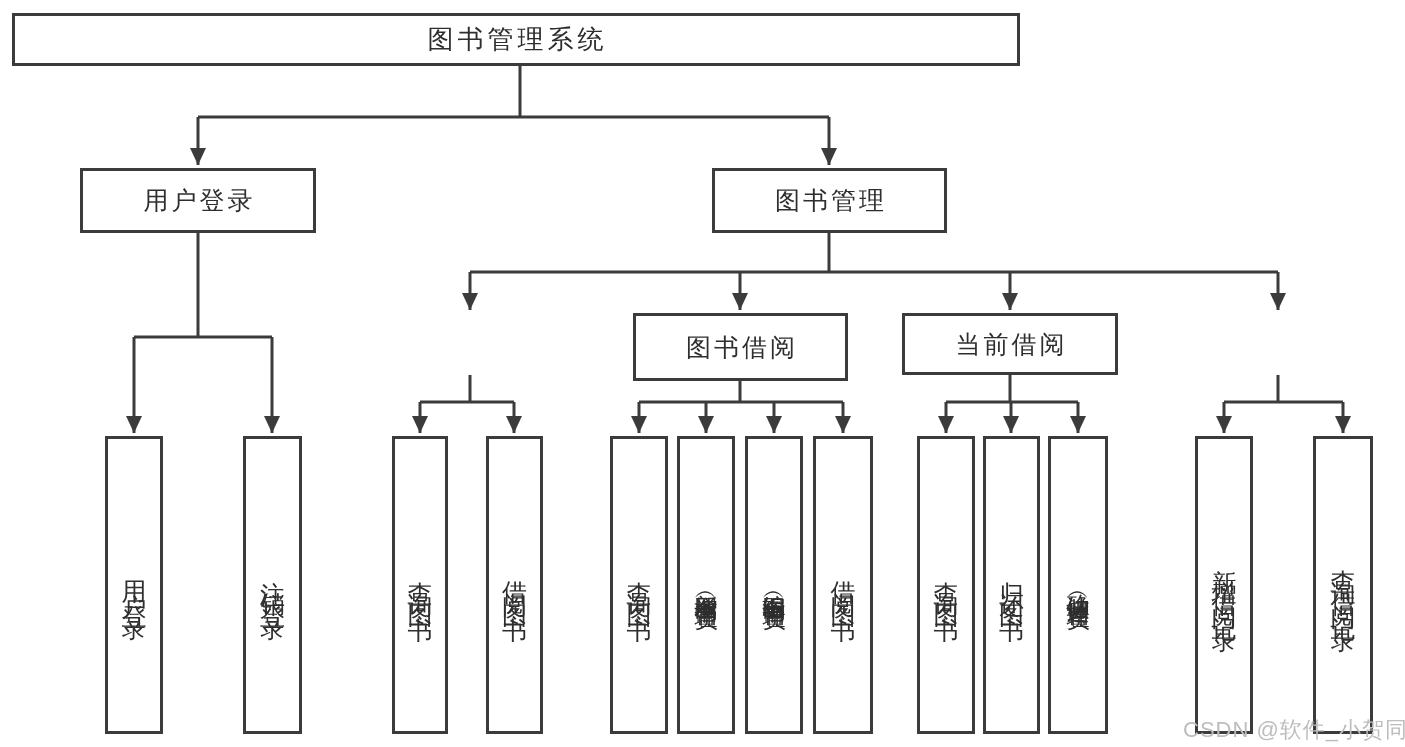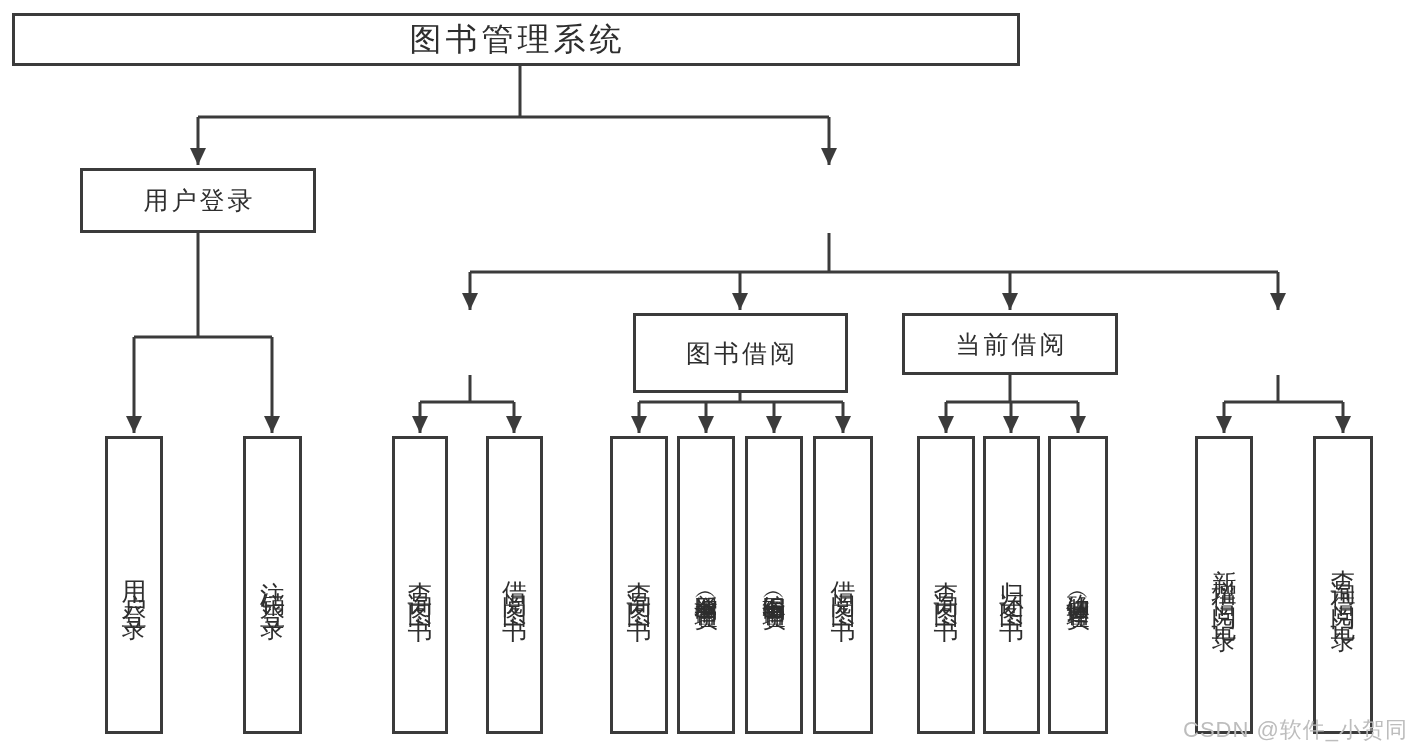--- a/index.html
+++ b/index.html
@@ -33,21 +33,21 @@
   }
 
   .hnode span {
     font-size: 25px;
     letter-spacing: 3px;
     white-space: nowrap;
     text-indent: 3px;
   }
 
   .root-node span {
-    font-size: 32px;
+    font-size: 26px;
     letter-spacing: 4px;
   }
 
   .vnode span {
     writing-mode: vertical-rl;
     font-size: 25px;
     letter-spacing: 12px;
     line-height: 1;
     white-space: nowrap;
   }
@@ -123,22 +123,25 @@
     </g>
   </svg>
 
   <div class="node hnode root-node" style="left:12px; top:13px; width:1008px; height:53px;">
     <span>图书管理系统</span>
   </div>
 
   <div class="node hnode" style="left:80px; top:168px; width:236px; height:65px;">
     <span>用户登录</span>
   </div>
+  <div class="node hnode" style="left:712px; top:168px; width:235px; height:65px;">
+    <span>图书管理</span>
+  </div>
 
-  <div class="node hnode" style="left:633px; top:313px; width:215px; height:80px;text-align:center;">
+  <div class="node hnode" style="left:633px; top:313px; width:215px; height:68px;text-align:center;">
     <span>图书借阅</span>
   </div>
   <div class="node hnode" style="left:902px; top:313px; width:216px; height:62px;text-align:right;">
     <span>当前借阅</span>
   </div>
 
   <div class="node vnode" style="left:105px; top:436px; width:58px; height:298px;">
     <span>用户登录</span>
   </div>
   <div class="node vnode" style="left:243px; top:436px; width:59px; height:298px;">

